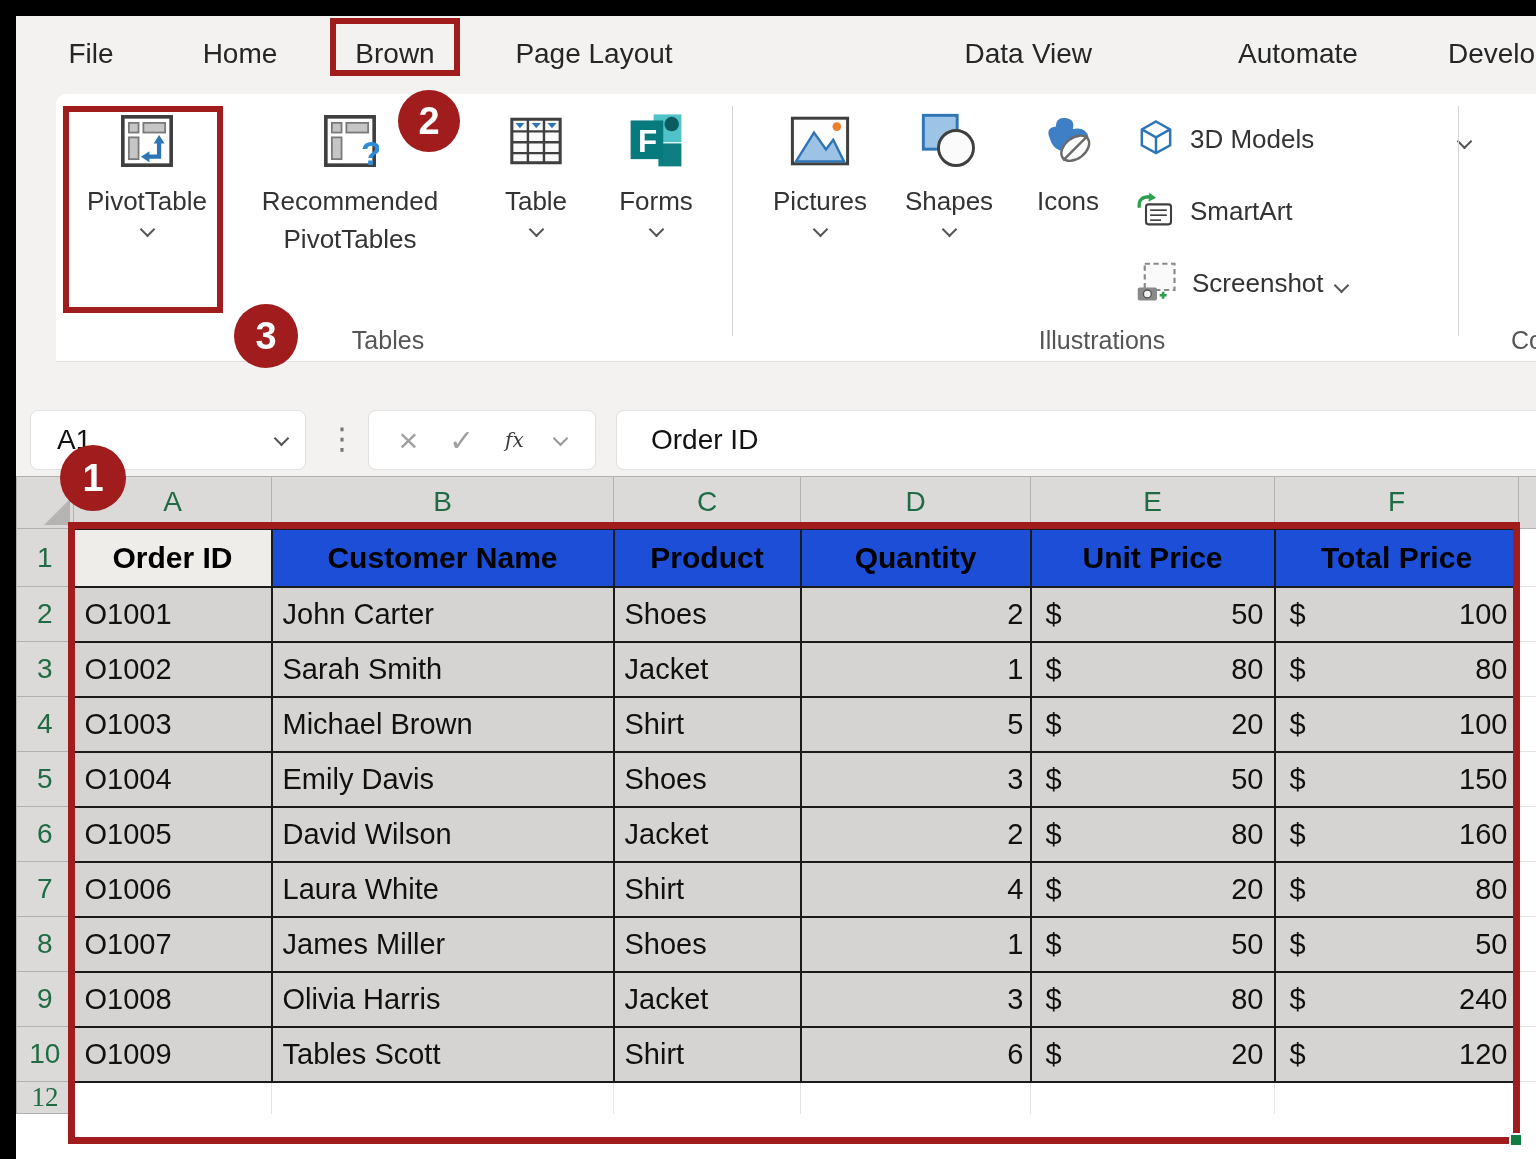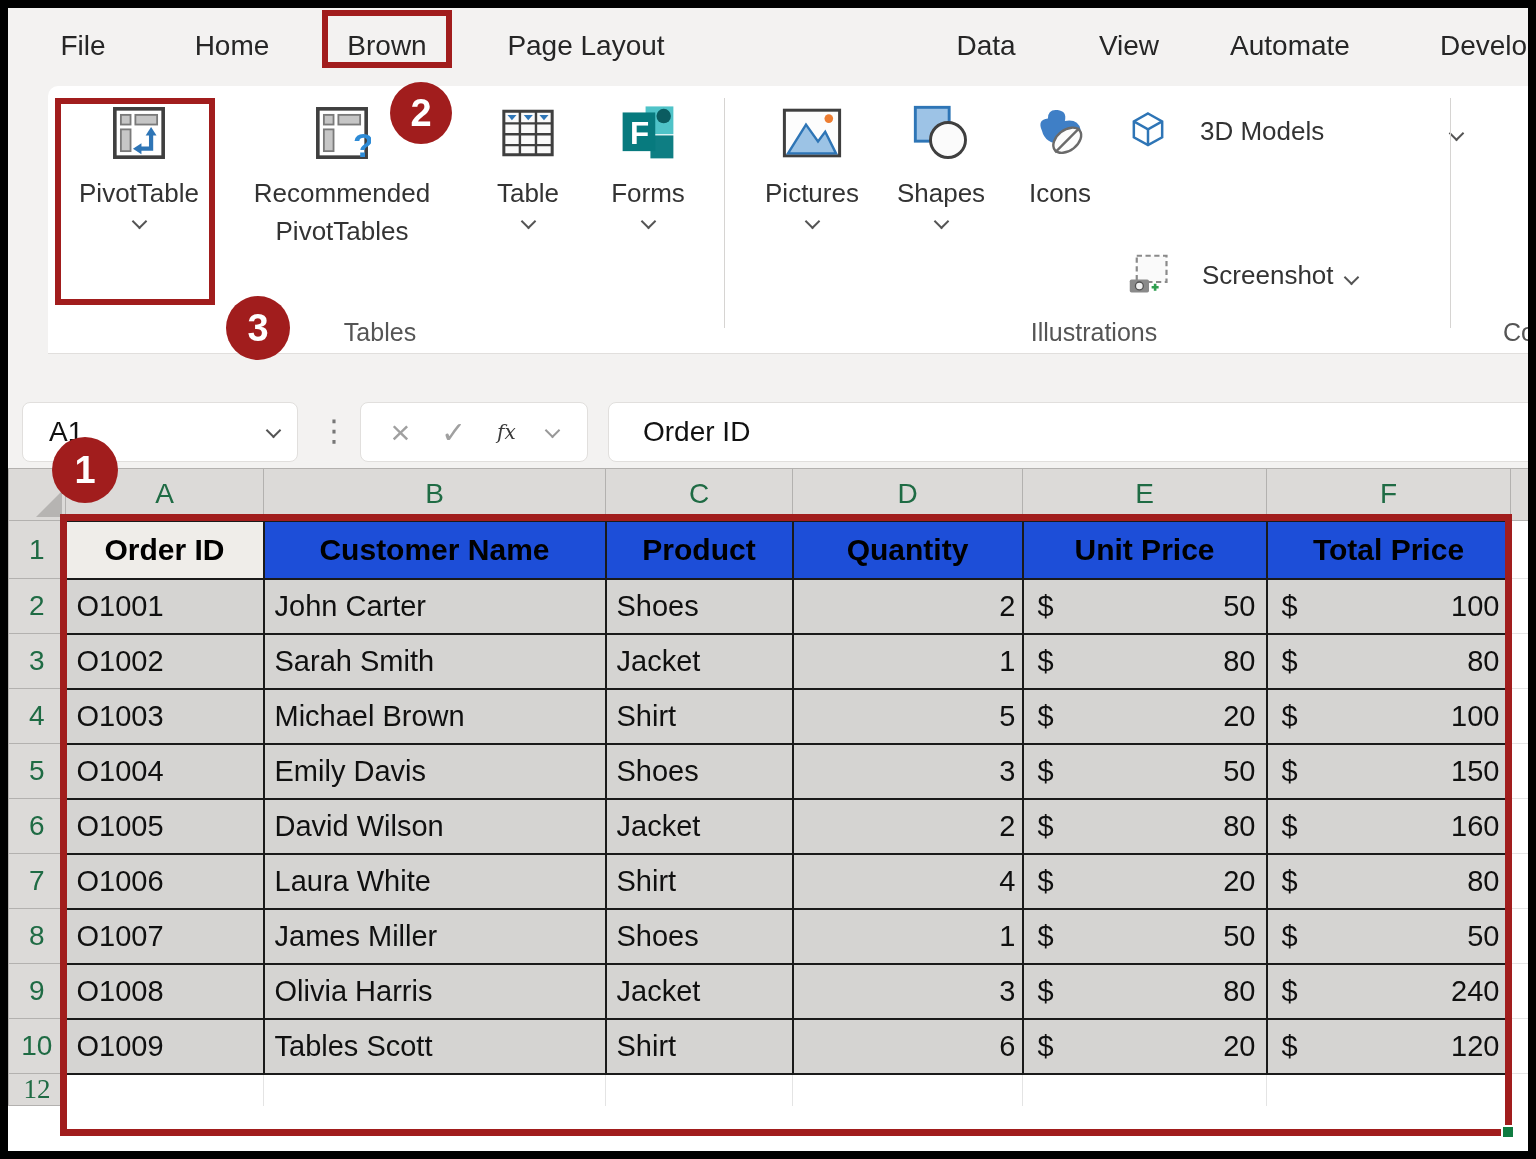--- a/index.html
+++ b/index.html
@@ -1,37 +1,37 @@
 <!DOCTYPE html>
 <html><head>
 <meta charset="utf-8">
 <style>
   * { margin:0; padding:0; box-sizing:border-box; }
   html,body { width:1536px; height:1159px; }
   body { font-family:"Liberation Sans", sans-serif; }
-  .frame { width:1536px; height:1159px; background:#000; padding:8px; }
+  .frame { width:1536px; height:1159px; background:#000; padding:16px; }
   .app { position:relative; width:1520px; height:1143px; background:#f3f2f1; overflow:hidden; }
 
   
   .menubar { position:absolute; left:0; top:0; width:1520px; height:76px; background:#f3f2f1; }
   .menuitem { position:absolute; top:0; height:76px; line-height:76px; transform:translateX(-50%);
               font-size:28px; color:#262626; white-space:nowrap; }
   .menuitem.noshift { transform:none; }
 
   
   .ribbon-panel { position:absolute; left:40px; top:78px; width:1480px; height:268px;
                   background:#ffffff; border-radius:10px 0 0 0; border-bottom:1px solid #e1dfdd; }
   .bigbtn { position:absolute; top:16px; display:flex; flex-direction:column; align-items:center; }
   .iconbox { height:62px; display:flex; align-items:center; justify-content:center; }
   .blabel { margin-top:10px; font-size:26px; color:#333; white-space:nowrap; text-align:center; line-height:38px; }
   .chev { display:inline-block; width:11px; height:11px; border-right:2.5px solid #555;
           border-bottom:2.5px solid #555; transform:rotate(45deg); margin-top:4px; }
   .vsep { position:absolute; top:12px; width:1px; height:230px; background:#d6d4d2; }
   .smallrow { position:absolute; left:1080px; height:54px; display:flex; align-items:center; }
-  .smalllabel { font-size:26px; color:#333; margin-left:32px; white-space:nowrap; }
+  .smalllabel { font-size:26px; color:#333; margin-left:14px; white-space:nowrap; }
   .grouplabel { position:absolute; top:232px; transform:translateX(-50%); font-size:25px; color:#555; }
   .grouplabel.noshift { transform:none; }
 
   
   .formularow { position:absolute; left:0; top:360px; width:1520px; height:135px; background:#f3f2f1; }
   .namebox { position:absolute; left:14px; top:34px; width:276px; height:60px; background:#fff;
              border:1px solid #e1dfdd; border-radius:8px; font-size:28px; color:#111;
              display:flex; align-items:center; padding:0 18px 0 26px; }
   .namebox .chev { margin:0 0 4px auto; border-color:#555; }
   .dots { position:absolute; left:311px; top:34px; height:60px; line-height:58px; font-size:30px; color:#777; }
@@ -82,21 +82,21 @@
 
 <div class="frame">
 <div class="app">
 
   <div class="menubar">
     <span class="menuitem" style="left:75px">File</span>
     <span class="menuitem" style="left:224px">Home</span>
     <span class="menuitem" style="left:379px">Brown</span>
     <span class="menuitem" style="left:578px">Page Layout</span>
     <span class="menuitem" style="left:978px">Data</span>
-    <span class="menuitem" style="left:1121px">View</span>
+    <span class="menuitem" style="left:1046px">View</span>
     <span class="menuitem" style="left:1282px">Automate</span>
     <span class="menuitem noshift" style="left:1432px">Develo</span>
   </div>
 
   <div class="ribbon-panel">
 
     <div class="bigbtn" style="left:16px; width:150px;">
       <div class="iconbox">
         <svg width="58" height="58" viewBox="0 0 48 48">
           <rect x="4" y="4" width="40" height="40" fill="#fff" stroke="#3f3f3f" stroke-width="3"></rect>
@@ -197,20 +197,31 @@
     </div>
 
     <div class="smallrow" style="top:18px; width:340px;">
       <svg width="40" height="40" viewBox="0 0 48 48">
         <polygon points="24,3 41,12.5 41,31.5 24,41 7,31.5 7,12.5" fill="none" stroke="#2e75b6" stroke-width="3"></polygon>
         <polyline points="7,12.5 24,22 41,12.5" fill="none" stroke="#2e75b6" stroke-width="3"></polyline>
         <line x1="24" y1="22" x2="24" y2="41" stroke="#2e75b6" stroke-width="3"></line>
       </svg>
       <span class="smalllabel">3D Models</span>
       <span class="chev" style="margin-left:auto; margin-right:6px;"></span>
+    </div>
+    <div class="smallrow" style="top:90px; width:340px;">
+      <svg width="40" height="40" viewBox="0 0 48 48">
+        <path d="M4 20 Q2 6 18 7" fill="none" stroke="#2e9e4f" stroke-width="4"></path>
+        <polygon points="16,2 24,8 15,13" fill="#2e9e4f"></polygon>
+        <rect x="12" y="16" width="30" height="24" rx="3" fill="#fff" stroke="#3f3f3f" stroke-width="2.5"></rect>
+        <line x1="17" y1="23" x2="37" y2="23" stroke="#3f3f3f" stroke-width="2"></line>
+        <line x1="17" y1="29" x2="37" y2="29" stroke="#3f3f3f" stroke-width="2"></line>
+        <line x1="17" y1="35" x2="30" y2="35" stroke="#3f3f3f" stroke-width="2"></line>
+      </svg>
+      <span class="smalllabel">SmartArt</span>
     </div>
     <div class="smallrow" style="top:162px; width:340px;">
       <svg width="42" height="42" viewBox="0 0 48 48">
         <rect x="10" y="2" width="34" height="30" fill="#fafafa" stroke="#8a8a8a" stroke-width="2.5" stroke-dasharray="6 4"></rect>
         <rect x="2" y="29" width="22" height="15" rx="2" fill="#8a8a8a"></rect>
         <circle cx="13" cy="36.5" r="4.5" fill="#f0f0f0" stroke="#505050" stroke-width="1.5"></circle>
         <path d="M27 38 h8 M31 34 v8" stroke="#2e9e4f" stroke-width="3"></path>
       </svg>
       <span class="smalllabel">Screenshot</span>
       <span class="chev" style="margin-left:12px;"></span>

